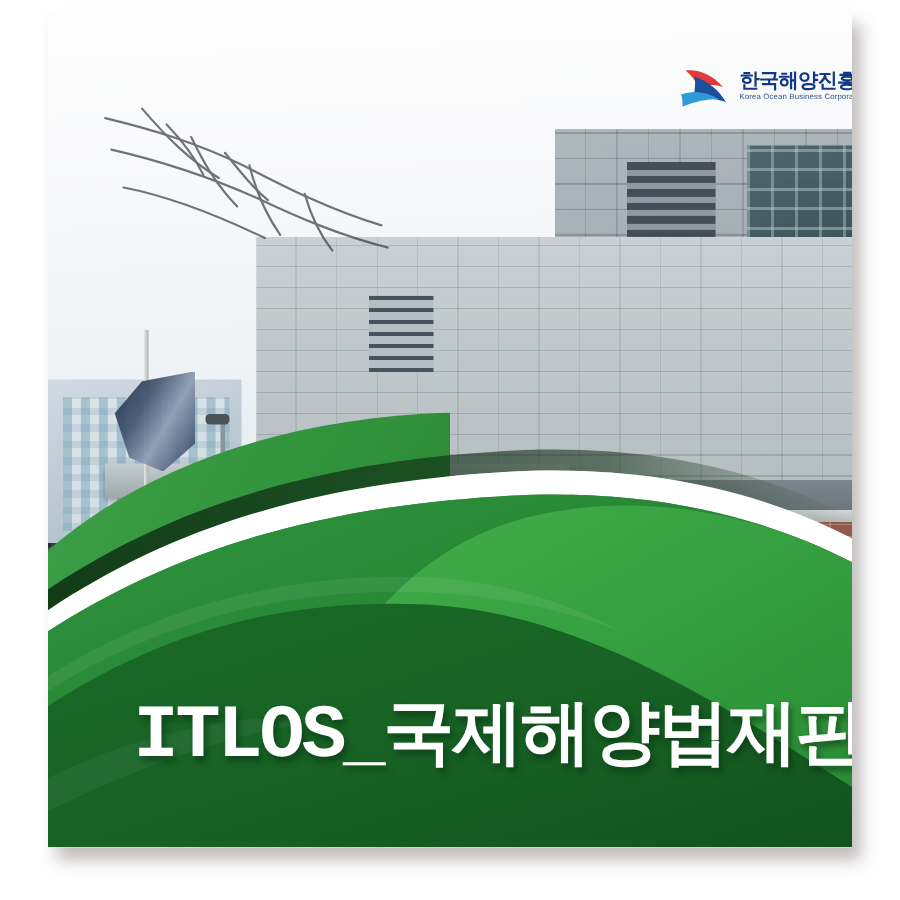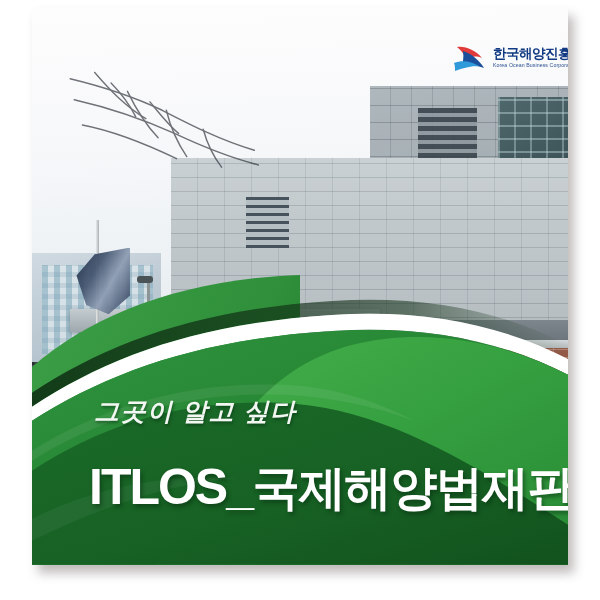--- a/index.html
+++ b/index.html
@@ -235,21 +235,21 @@
     text-shadow:1px 2px 3px rgba(8,46,18,.55);
     white-space:nowrap;
   }
   #title{
     position:absolute;left:57px;top:449px;
     font-size:47px;font-weight:bold;color:#ffffff;
     letter-spacing:-1.2px;
     text-shadow:2px 3px 4px rgba(8,45,16,.55);
     white-space:nowrap;
   }
-  #title .lat{font-size:50px;letter-spacing:-2px;}
+  #title .lat{font-size:50px;letter-spacing:-2px;font-family:Liberation Mono, monospace;}
   #title .us{font-size:50px;}
 </style>
 </head>
 <body>
 
 <div id="stage">
 
   <div id="card">
     <div id="cardclip">
 
@@ -385,21 +385,20 @@
             <path d="M10 8 C19 11 26 17 31 25 C23 22 15 22 8 25 C10 20 11 14 10 8 Z" fill="#1b4f9c"></path>
             <path d="M1 20 C9 17 18 18 26 23 C18 23 9 25 2 28 C2 25 2 22 1 20 Z" fill="#2f9ad9"></path>
           </svg>
         </span>
         <span class="txt">
           <span class="ko">한국해양진흥공사</span>
           <span class="en">Korea Ocean Business Corporation</span>
         </span>
       </div>
 
-      <div id="subtitle">그곳이 알고 싶다</div>
 
       <div id="title">
         <span class="lat">ITLOS</span><span class="us">_</span><span>국제해양법재판소</span>
       </div>
 
     </div>
   </div>
 </div>
 
 </body></html>

